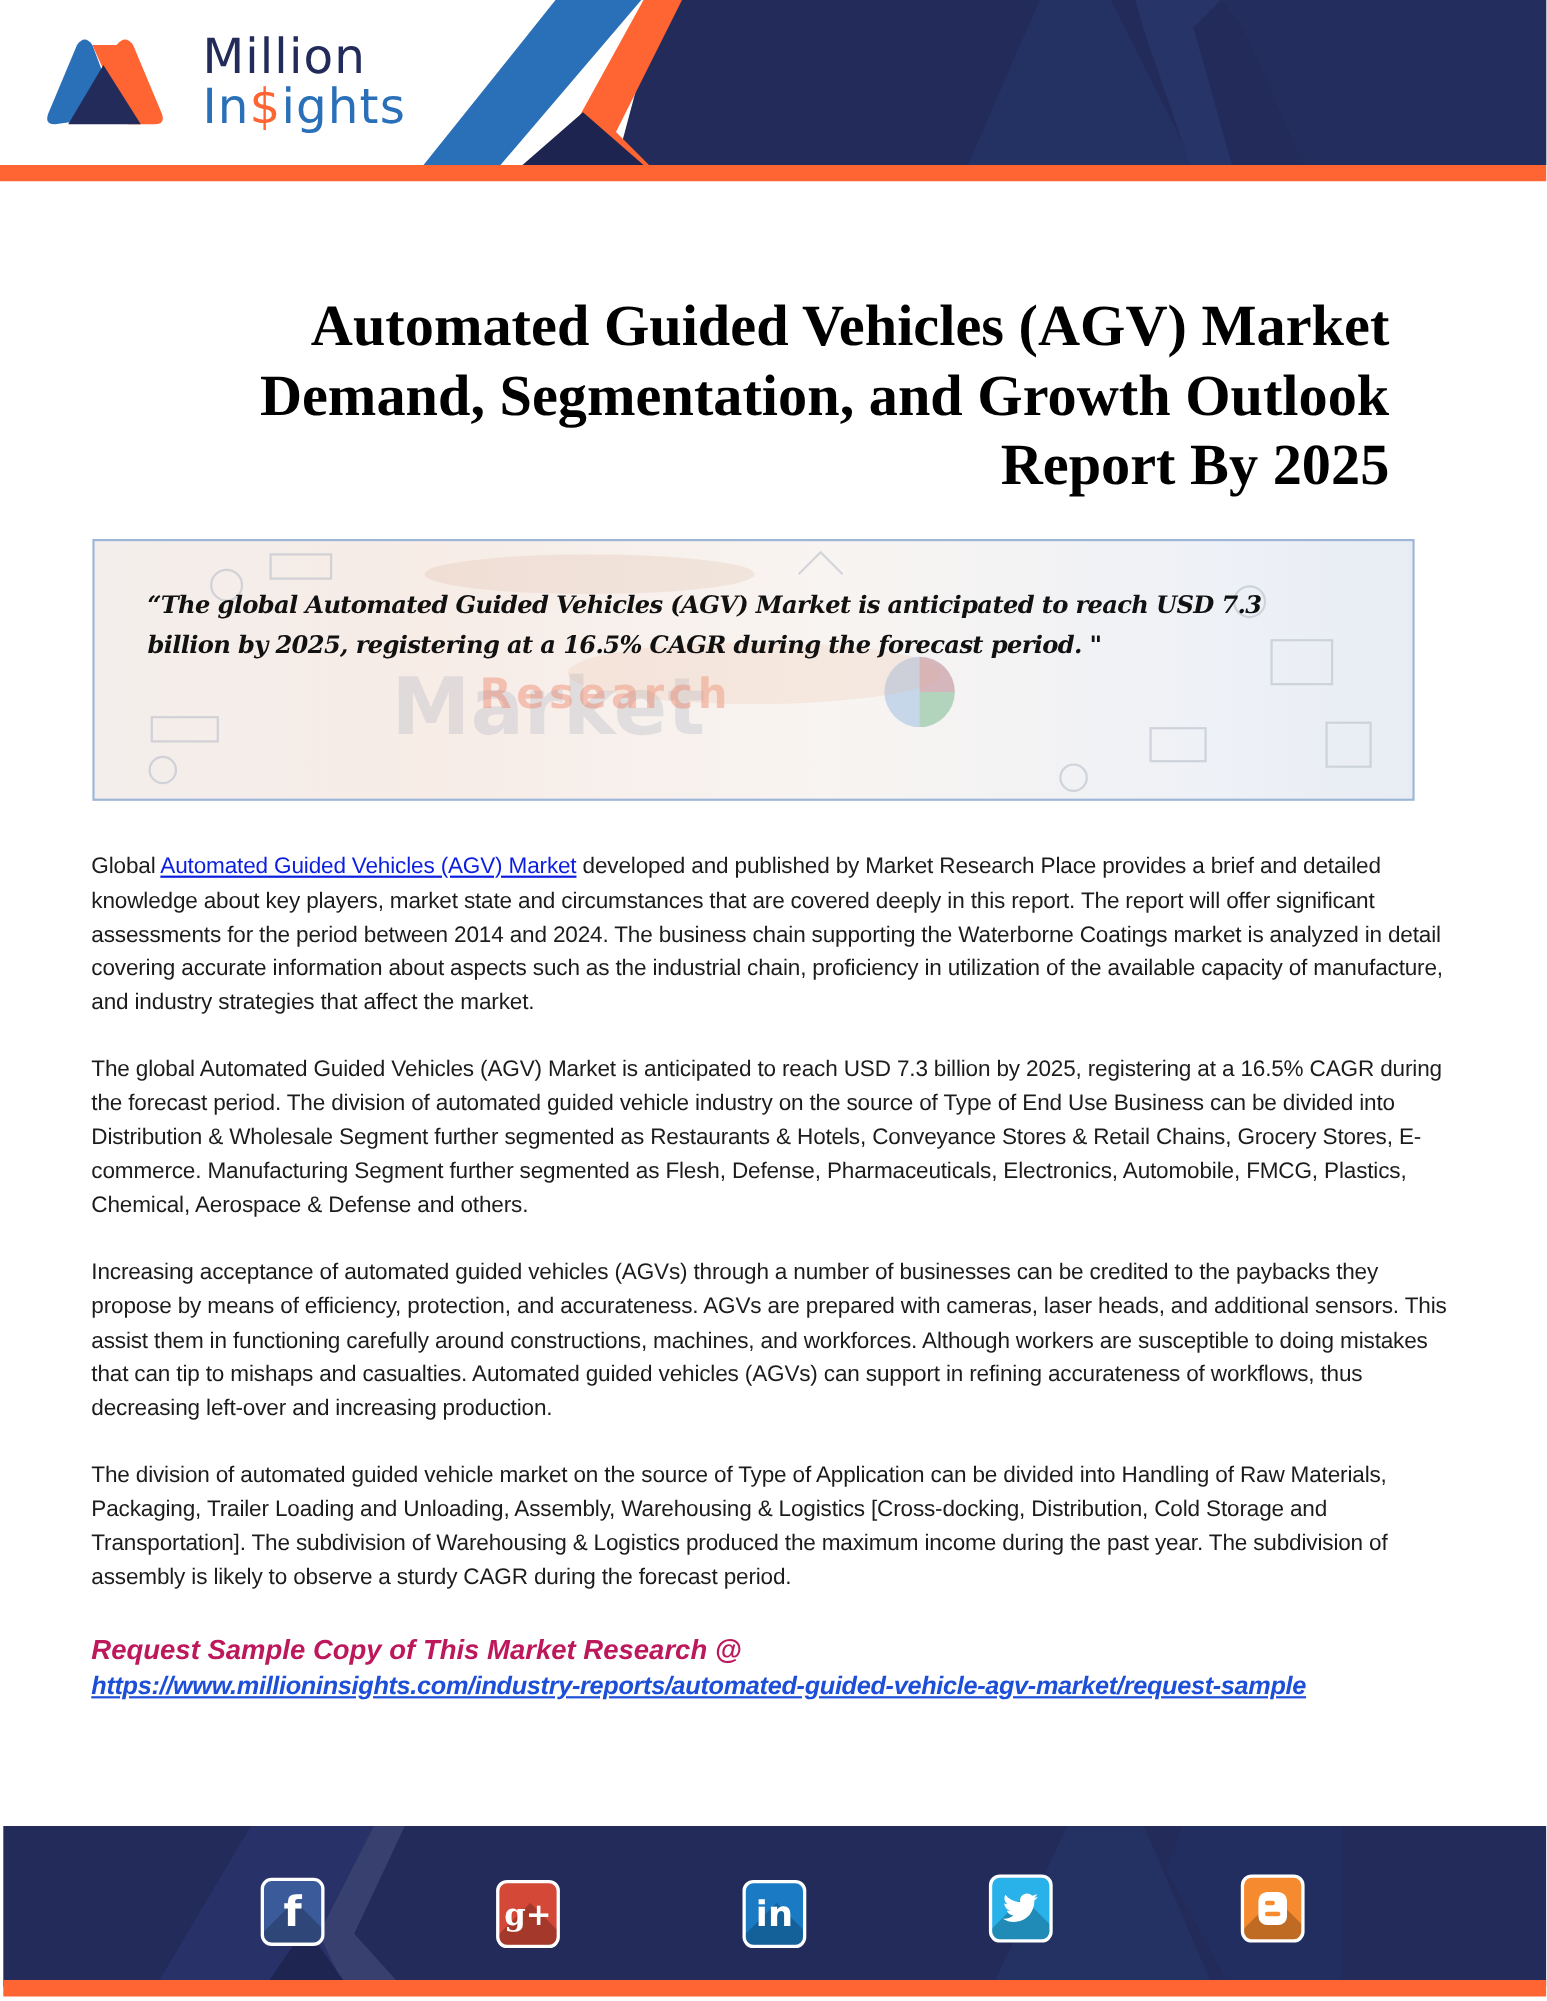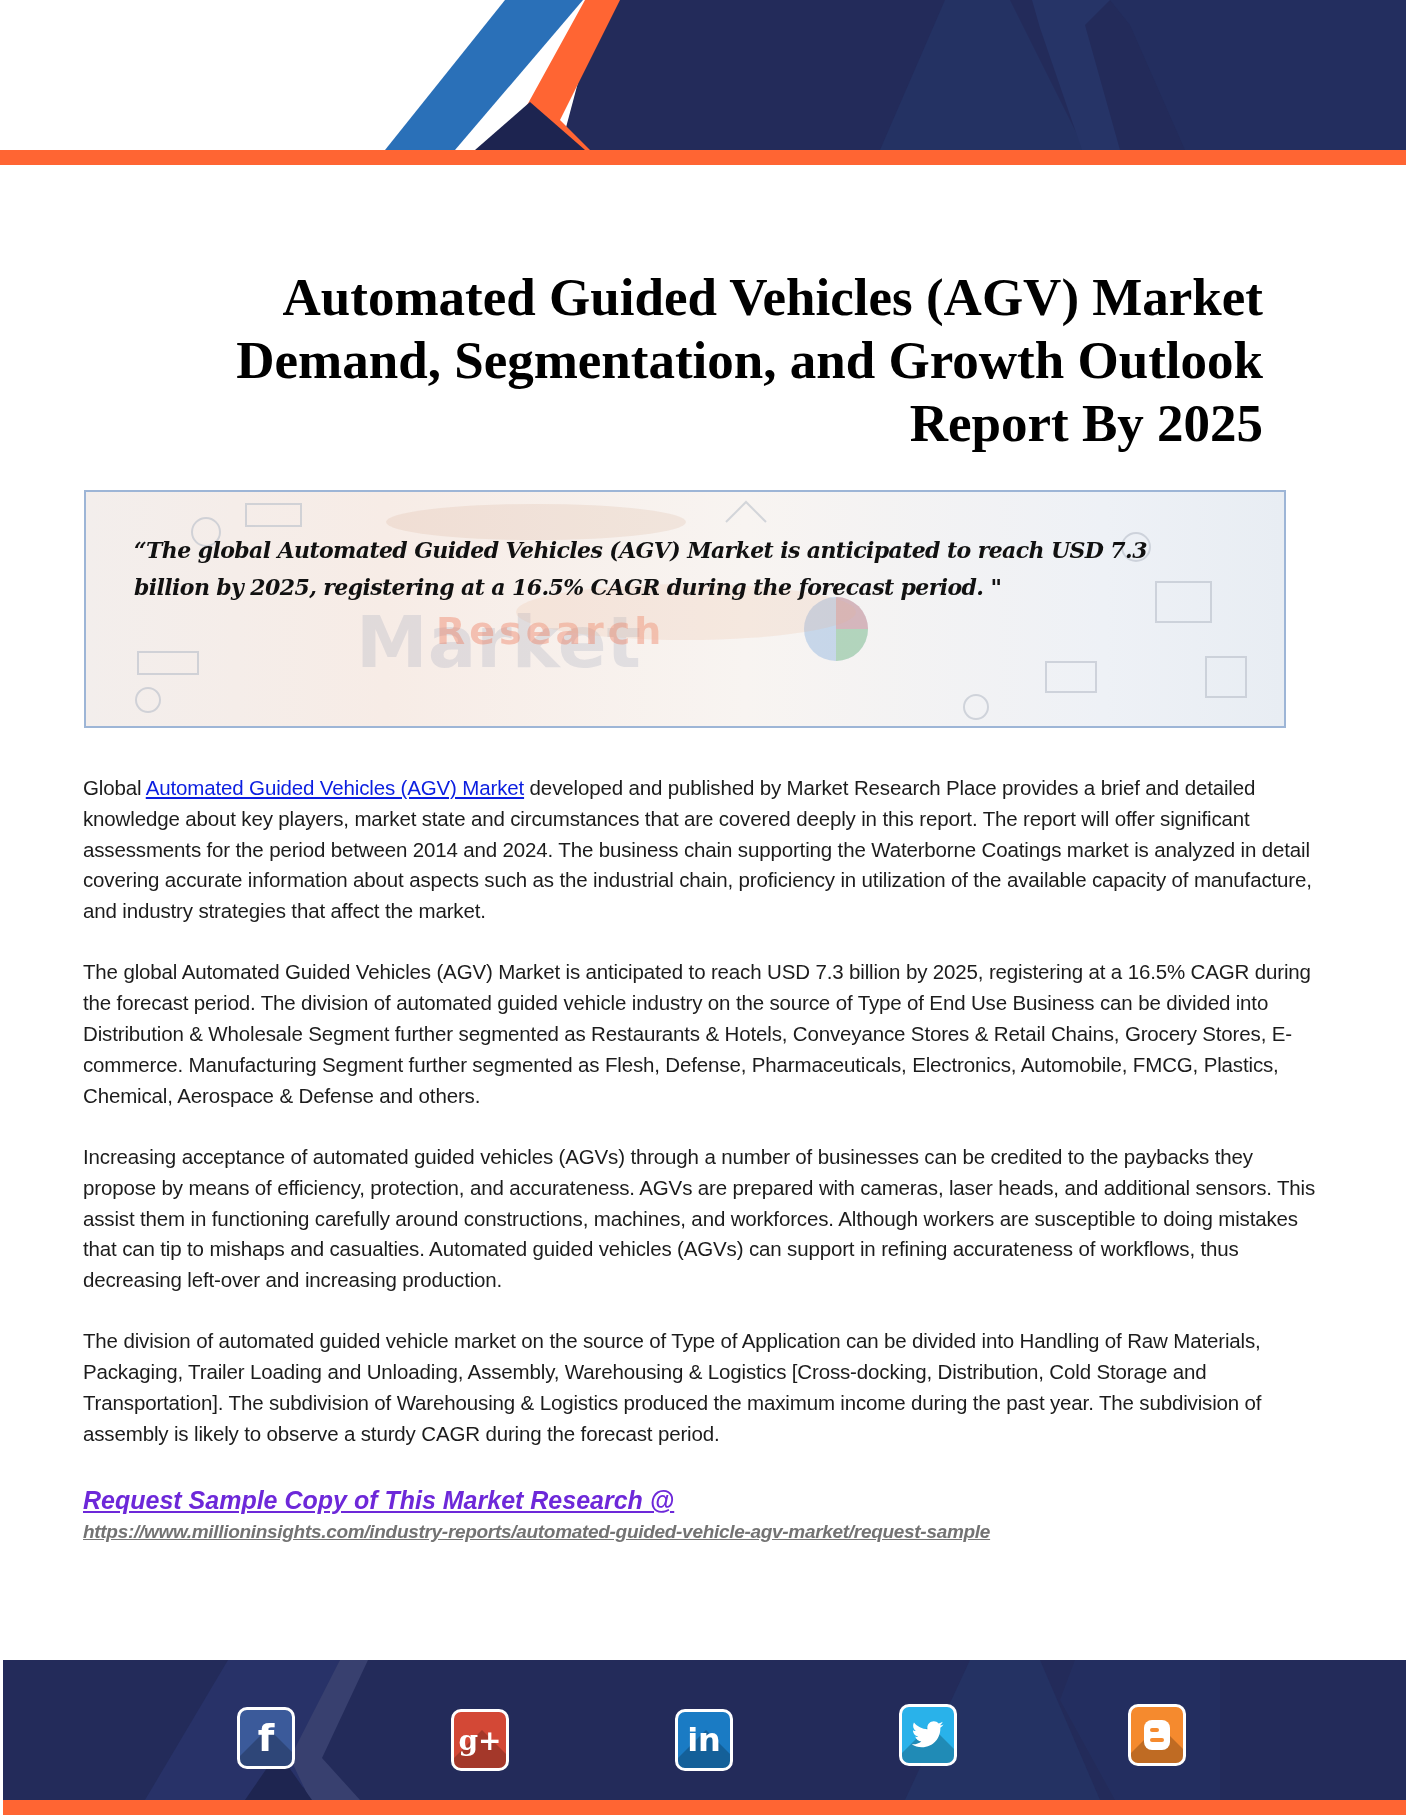--- a/index.html
+++ b/index.html
@@ -24,22 +24,22 @@
     background: linear-gradient(90deg, #f3eeec 0%, #f7ece6 25%, #f8f4f1 55%, #eef1f6 85%, #e8edf3 100%); }
   .banner-deco { position: absolute; left: 0; top: 0; }
   .banner-quote { position: absolute; left: 48px; top: 40px; width: 1080px; font-family: "DejaVu Serif", serif; font-style: italic; font-weight: bold; font-size: 22px; line-height: 37px; color: #111; letter-spacing: -0.6px; }
 
   
   .content { position: absolute; left: 83px; top: 773px; width: 1240px; font-family: "Liberation Sans", sans-serif; font-size: 20.5px; line-height: 30.8px; color: #1c1c1c; }
   .para { margin-bottom: 30.5px; letter-spacing: -0.15px; }
   .inline-link { color: #0b1ee0; font-weight: normal; text-decoration: underline; }
 
   .cta { position: absolute; left: 83px; top: 1484px; width: 1260px; font-family: "Liberation Sans", sans-serif; font-style: italic; font-weight: bold; }
-  .cta-label { color: #6d28d9; font-size: 25px; line-height: 32px; display: block; text-decoration: underline; }
-  .cta-url { color: #737373; font-size: 19px; line-height: 32px; text-decoration: underline; display: block; letter-spacing: -0.3px; }
+  .cta-label { color: #be185d; font-size: 25px; line-height: 32px; display: block; }
+  .cta-url { color: #1d4ed8; font-size: 23px; line-height: 32px; text-decoration: underline; display: block; letter-spacing: -0.3px; }
 
   
   .footer { position: absolute; left: 0; top: 1650px; width: 1406px; height: 169px; overflow: hidden; }
   .footer svg.bg { position: absolute; left: 0; top: 0; }
   .social { position: absolute; width: 58px; height: 62px; border: 3px solid #ffffff; border-radius: 10px; overflow: hidden; display: flex; align-items: center; justify-content: center; }
   .social .glyph { position: relative; z-index: 2; color: #fff; font-family: "DejaVu Sans", sans-serif; font-weight: bold; }
   .social .shade { position: absolute; left: 28px; top: 18px; width: 80px; height: 80px; transform: rotate(45deg); transform-origin: 0 0; background: rgba(0,0,0,0.22); z-index: 1; }
 </style>
 </head>
 <body>
@@ -55,20 +55,31 @@
 
     <polygon points="585,0 620,0 560,120 590,150 548,150 520,120 520,118" fill="#ff6533"></polygon>
 
     <polygon points="505,0 583,0 455,150 385,150" fill="#2a70b8"></polygon>
 
     <polygon points="530,102 585,150 475,150" fill="#1d2450"></polygon>
 
     <rect x="0" y="150" width="1406" height="15" fill="#ff6533"></rect>
   </svg>
 
+  <div class="logo">
+    <svg class="logo-mark" width="125" height="85" viewBox="0 0 125 85">
+      <path d="M28 8 Q35 -2 42 8 L66 72 L8 80 Q-2 80 2 70 Z" fill="#2a70b8"></path>
+      <path d="M82 8 Q90 -2 97 8 L123 70 Q127 80 116 80 L92 80 L60 8 Z" fill="#ff6533" transform="translate(-18,0)"></path>
+      <polygon points="52,26 86,80 20,80" fill="#232b5a"></polygon>
+    </svg>
+    <div class="logo-text">
+      <span class="logo-line1">Million</span>
+      <span class="logo-line2"><span>In</span><span class="logo-dollar">$</span><span>ights</span></span>
+    </div>
+  </div>
 </div>
 
 <h1 class="title">Automated Guided Vehicles (AGV) Market Demand, Segmentation, and Growth Outlook Report By 2025</h1>
 
 <div class="banner">
   <svg class="banner-deco" width="1202" height="238" viewBox="0 0 1202 238">
 
     <text x="270" y="175" font-family="DejaVu Sans, sans-serif" font-weight="bold" font-size="72" fill="#7d8aa8" opacity="0.18">Market</text>
     <text x="350" y="152" font-family="DejaVu Sans, sans-serif" font-weight="bold" font-size="38" fill="#ee6b4a" opacity="0.35" letter-spacing="4">Research</text>
 

